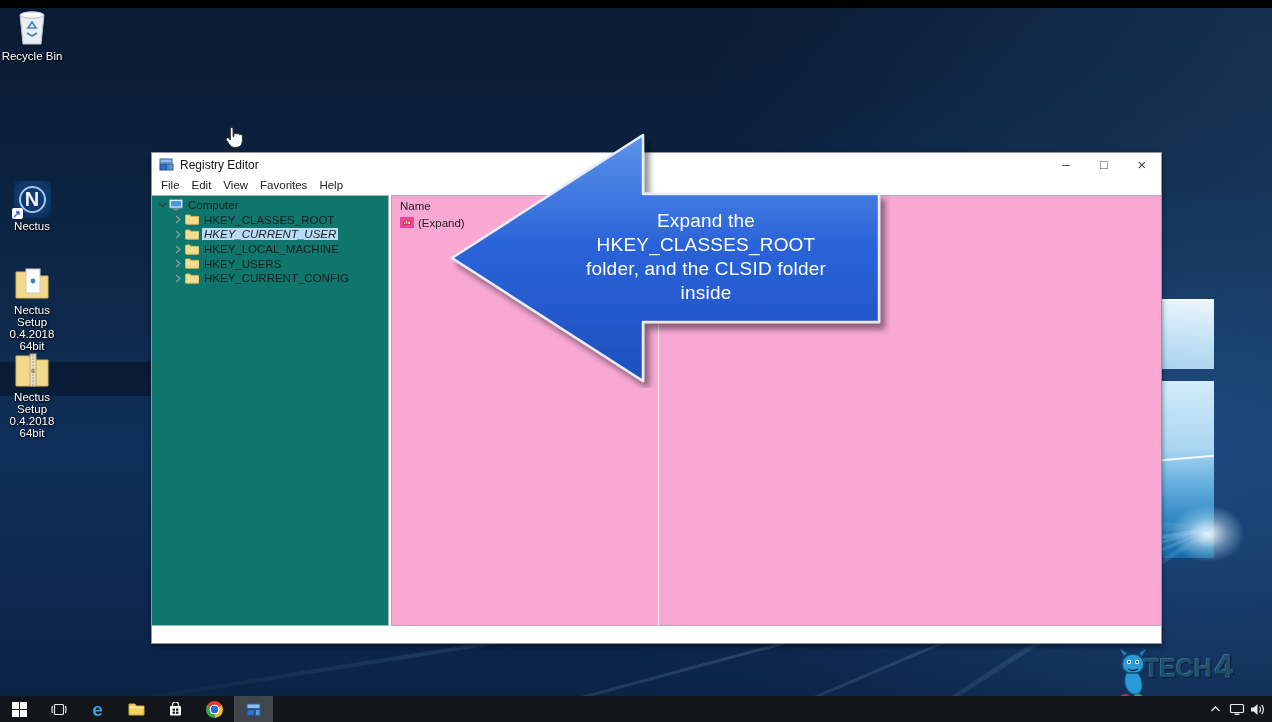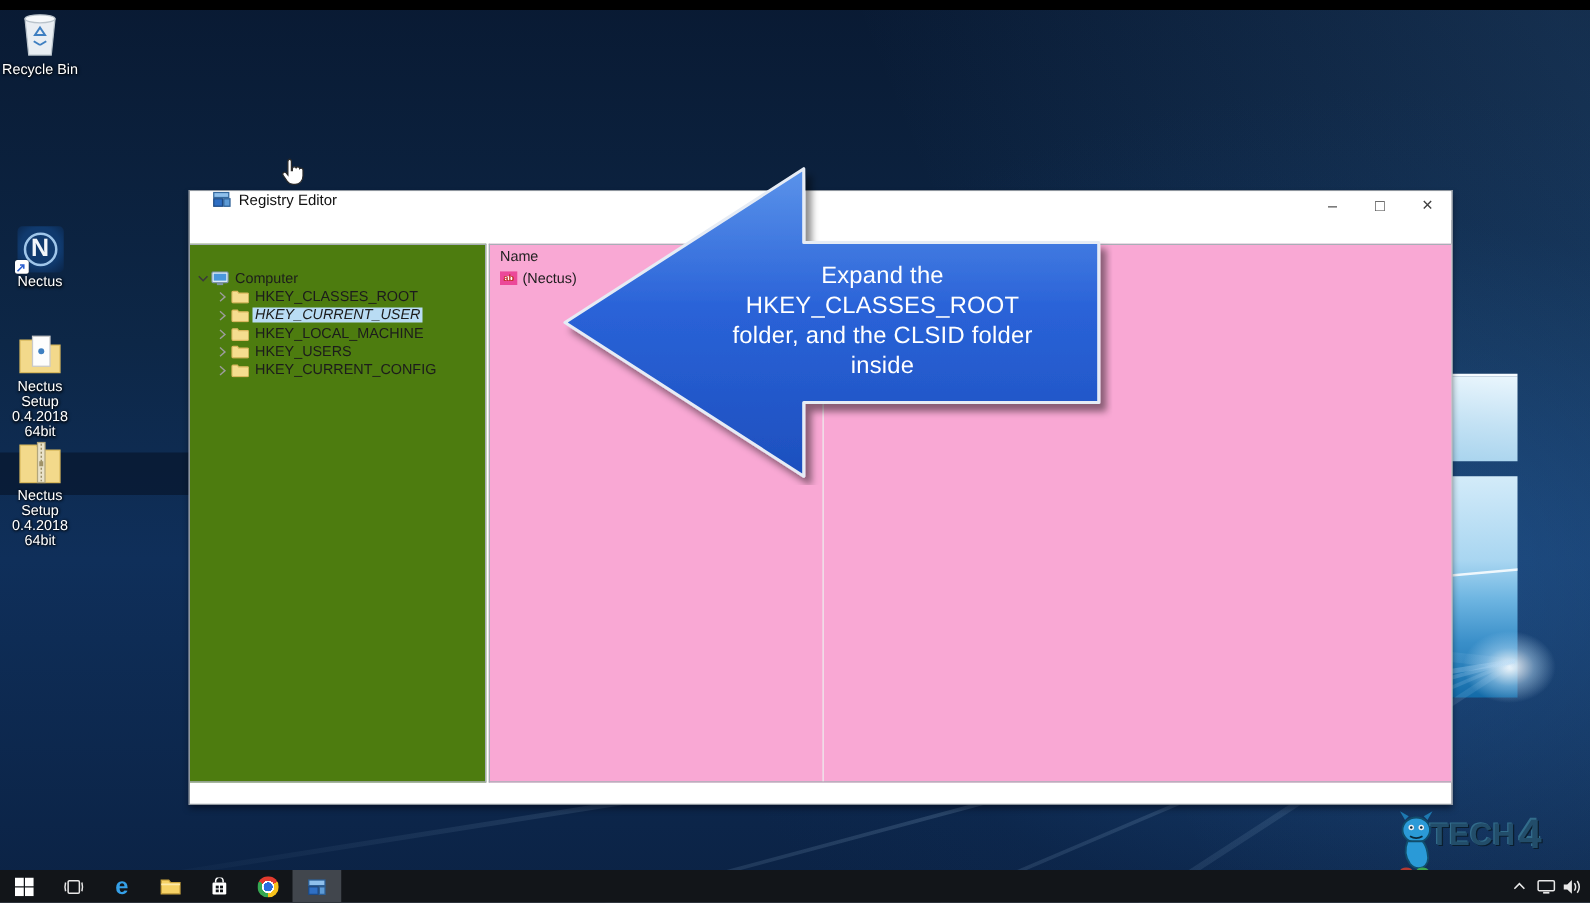--- a/index.html
+++ b/index.html
@@ -43,29 +43,29 @@
       radial-gradient(circle at 50% 50%, #2b6de0 0 30%, #ffffff 31% 41%, transparent 42%),
       conic-gradient(from -60deg, #e33b2e 0 120deg, #f7c21c 0 240deg, #36a852 0 360deg); }
   .nectus-sq { width:37px; height:37px; border-radius:4px; background:radial-gradient(circle at 50% 45%, #103a6e 0 58%, #0a2345 100%);
     display:flex; align-items:center; justify-content:center; position:relative; }
   .nectus-sq .ring { position:absolute; width:27px; height:27px; border-radius:50%; border:2px solid #9fc6ea; }
   .nectus-sq .n { color:#f2f6fa; font-size:20px; font-weight:bold; }
 
   
   .reg-window { position:absolute; left:151px; top:152px; width:1011px; height:492px; z-index:10;
     background:#fff; border:1px solid #8f969e; box-shadow:0 3px 5px rgba(0,0,12,.5); font-size:11.5px; color:#1c1c1c; }
-  .titlebar { height:23px; display:flex; align-items:flex-start; padding-left:18px; background:#fff; }
+  .titlebar { height:23px; display:flex; align-items:center; padding-left:7px; background:#fff; }
   .title-text { margin-left:6px; font-size:12px; color:#111; }
   .controls { margin-left:auto; display:flex; height:100%; }
   .ctrl { width:38px; display:flex; align-items:center; justify-content:center; color:#404040; font-size:13px; }
   .ctrl.close { font-size:15px; }
   .menubar { height:19px; display:flex; align-items:center; padding-left:5px; background:#fff; font-size:11.5px; color:#222; }
   .menu-item { padding:0 8px 1px 4px; }
   .wbody { position:absolute; left:0; right:0; top:42px; bottom:17px; display:flex; background:#fff; }
-  .tree-pane { width:237px; border:1px solid #a8aeb6; border-left:none; background:#4d7c0f; overflow:hidden; padding-top:20px; }
+  .tree-pane { width:237px; border:1px solid #a8aeb6; border-left:none; background:#0f766e; overflow:hidden; padding-top:2px; }
   .list-pane { flex:1; border:1px solid #a8aeb6; border-right:none; margin-left:2px; background:#f9a8d4; position:relative; padding:2px 0 0 8px; }
   .list-pane::after { content:""; position:absolute; left:266px; top:0; bottom:0; width:1px; background:#ededed; }
   .trow { height:14.6px; display:flex; align-items:center; white-space:nowrap; }
   .trow.child { margin-left:16px; }
   .chev { width:10px; display:flex; justify-content:center; margin-left:5px; }
   .ticon { margin:0 3px 0 2px; display:flex; }
   .tlabel { padding:0 2px; }
   .tlabel.selected { background:#b9dcf4;font-style:italic; }
   .col-header { padding:2px 0 3px; color:#222; }
   .lrow { display:flex; align-items:center; height:15px; }
@@ -179,20 +179,27 @@
           <rect x="9" y="6" width="5" height="6" fill="#5d9bd6" stroke="#2c5f96"></rect>
         </svg>
       </span>
       <span class="title-text">Registry Editor</span>
       <div class="controls">
         <div class="ctrl">–</div>
         <div class="ctrl">□</div>
         <div class="ctrl close">×</div>
       </div>
     </div>
+    <div class="menubar">
+      <span class="menu-item">File</span>
+      <span class="menu-item">Edit</span>
+      <span class="menu-item">View</span>
+      <span class="menu-item">Favorites</span>
+      <span class="menu-item">Help</span>
+    </div>
     <div class="wbody">
       <div class="tree-pane">
         <div class="trow">
           <span class="chev">
             <svg width="9" height="6" viewBox="0 0 9 6">
                 <polyline points="1,1 4.5,4.6 8,1" stroke="#3a3a3a" stroke-width="1.2" fill="none"></polyline>
               </svg>
           </span>
           <span class="ticon">
             <svg width="14" height="12" viewBox="0 0 14 12">
@@ -266,21 +273,21 @@
                 <path d="M.5 2 c0-.6.4-1 1-1 h3.4 l1 1.4 h7.1 c.6 0 1 .4 1 1 v5.8 c0 .6-.4 1-1 1 h-11.5 c-.6 0-1-.4-1-1 z" fill="#f5dd8f" stroke="#d9b85f"></path>
               </svg>
           </span>
           <span class="tlabel">HKEY_CURRENT_CONFIG</span>
         </div>
       </div>
       <div class="list-pane">
         <div class="col-header">Name</div>
         <div class="lrow">
           <span class="ab-icon">ab</span>
-          <span>(Nectus)</span>
+          <span>(Expand)</span>
         </div>
       </div>
     </div>
   </div>
 
   <div class="callout">
     <svg width="440" height="260" viewBox="0 0 440 260">
       <defs>
         <linearGradient id="ag" x1="0" y1="0" x2="0" y2="1">
           <stop offset="0" stop-color="#5b93ea"></stop>

